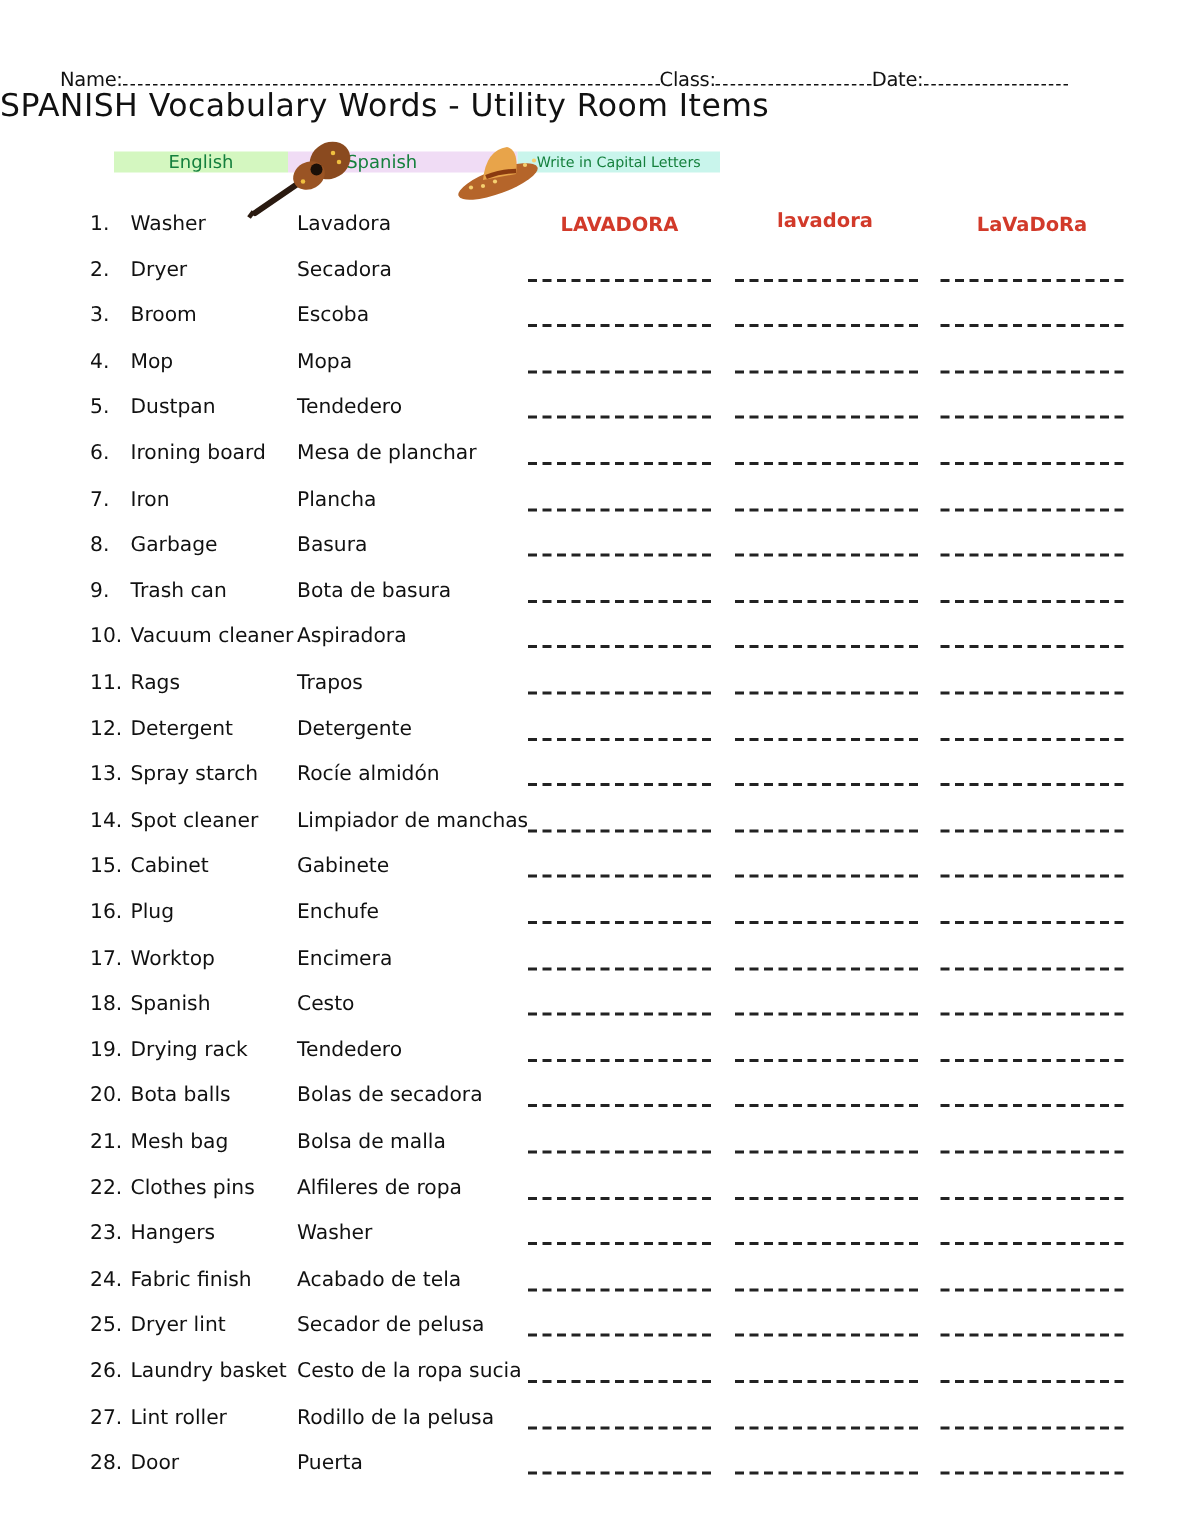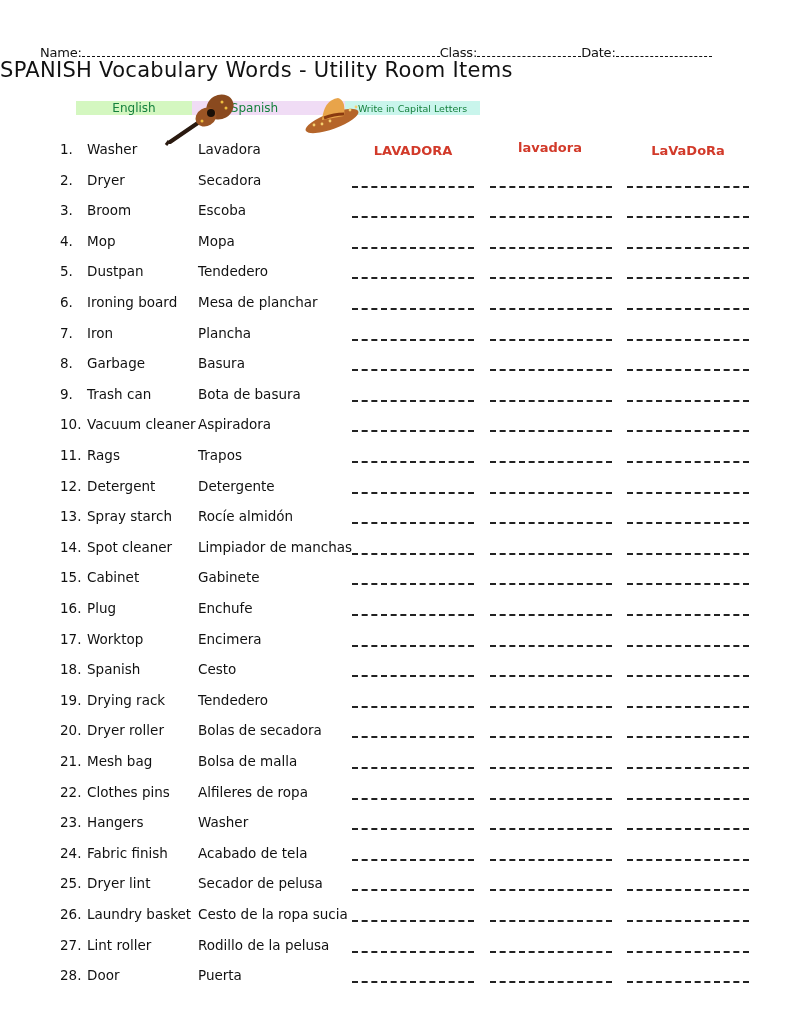--- a/index.html
+++ b/index.html
@@ -217,21 +217,21 @@
   <div class="row" style="top:550.8px">
       <span class="num">19.</span>
       <span class="en">Drying rack</span>
       <span class="es">Tendedero</span>
       <span class="blankcell b1"></span>
       <span class="blankcell b2"></span>
       <span class="blankcell b3"></span>
     </div>
   <div class="row" style="top:581.4px">
       <span class="num">20.</span>
-      <span class="en">Dryer roller</span>
+      <span class="en">Bota balls</span>
       <span class="es">Bolas de secadora</span>
       <span class="blankcell b1"></span>
       <span class="blankcell b2"></span>
       <span class="blankcell b3"></span>
     </div>
   <div class="row" style="top:612px">
       <span class="num">21.</span>
       <span class="en">Mesh bag</span>
       <span class="es">Bolsa de malla</span>
       <span class="blankcell b1"></span>

